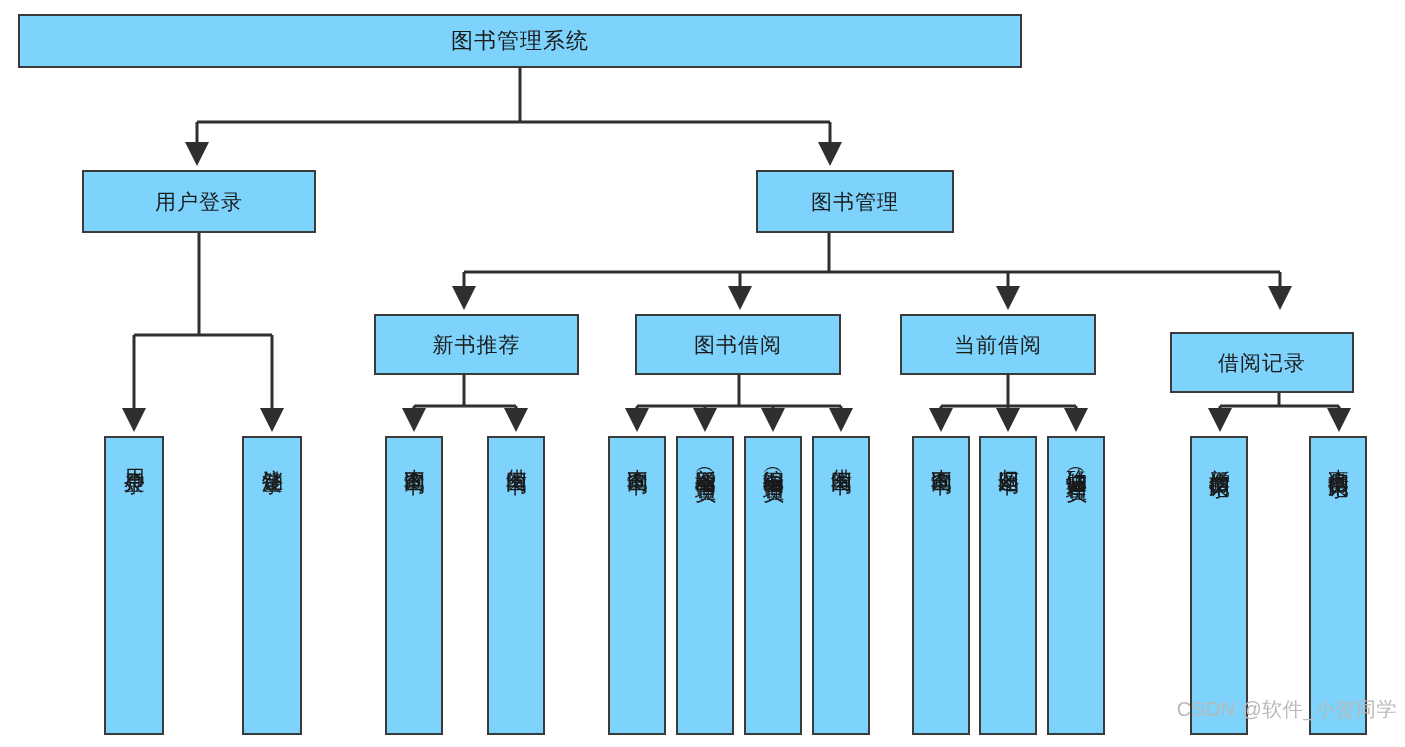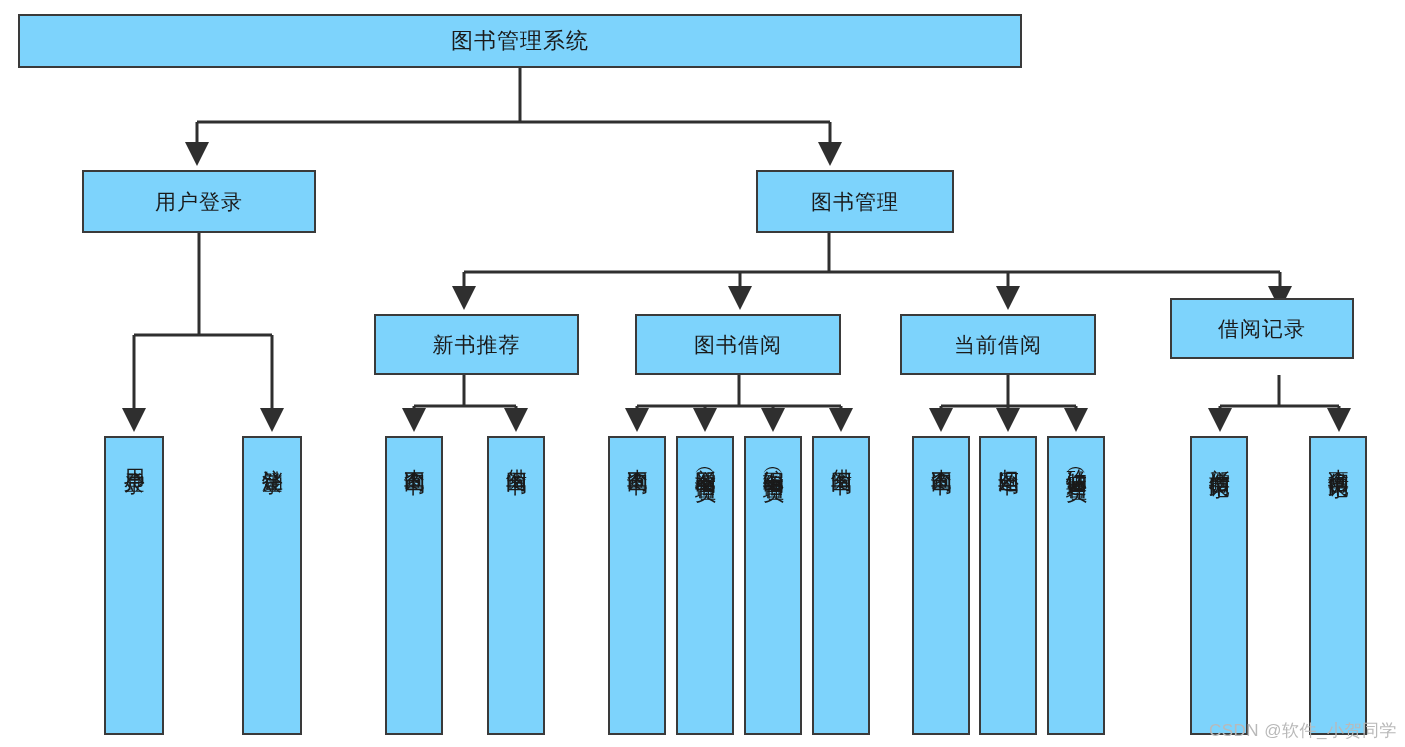--- a/index.html
+++ b/index.html
@@ -51,22 +51,22 @@
     writing-mode: vertical-rl;
     text-orientation: upright;
     font-size: 21px;
     line-height: 1.18;
     letter-spacing: 2px;
     white-space: nowrap;
   }
   .watermark {
     position: absolute;
     right: 8px;
-    bottom: 5px;
-    font-size: 17px;
+    bottom: 24px;
+    font-size: 20px;
     color: #b9b9b9;
     letter-spacing: 0.5px;
     white-space: nowrap;
   }
 </style>
 </head>
 <body>
 
 <div id="canvas">
 
@@ -125,21 +125,21 @@
   <div class="node horiz" style="left:82px; top:170px; width:234px; height:63px;">用户登录</div>
 
   <div class="node horiz" style="left:712px; top:170px; width:198px; height:63px;margin-left:44px;">图书管理</div>
 
   <div class="node horiz" style="left:374px; top:314px; width:205px; height:61px;">新书推荐</div>
 
   <div class="node horiz" style="left:635px; top:314px; width:206px; height:61px;">图书借阅</div>
 
   <div class="node horiz" style="left:900px; top:314px; width:196px; height:61px;">当前借阅</div>
 
-  <div class="node horiz" style="left:1170px; top:298px; width:184px; height:61px;text-align:center;">借阅记录</div>
+  <div class="node horiz" style="left:1170px; top:332px; width:184px; height:61px;text-align:center;">借阅记录</div>
 
   <div class="node vert" style="left:104px; top:436px; width:60px; height:299px;">
     <span class="vlabel">用户登录</span>
   </div>
 
   <div class="node vert" style="left:242px; top:436px; width:60px; height:299px;">
     <span class="vlabel">注销登录</span>
   </div>
 
   <div class="node vert" style="left:385px; top:436px; width:58px; height:299px;">

